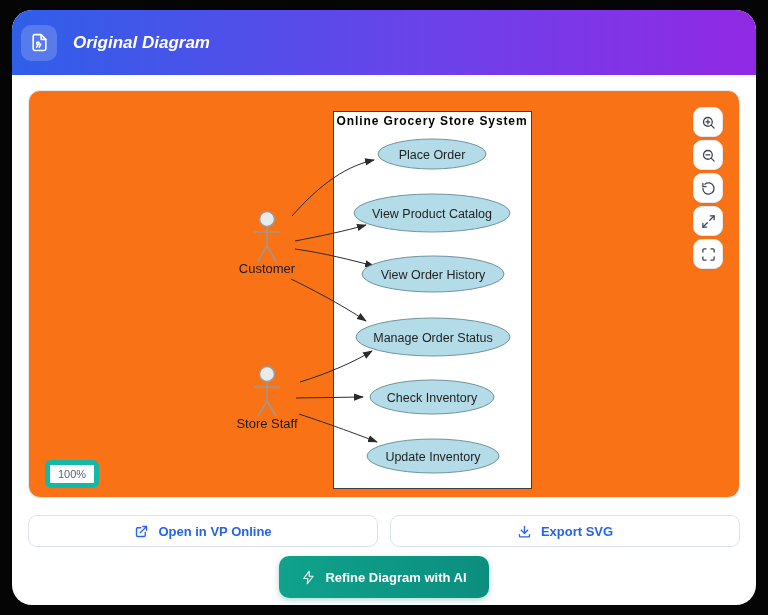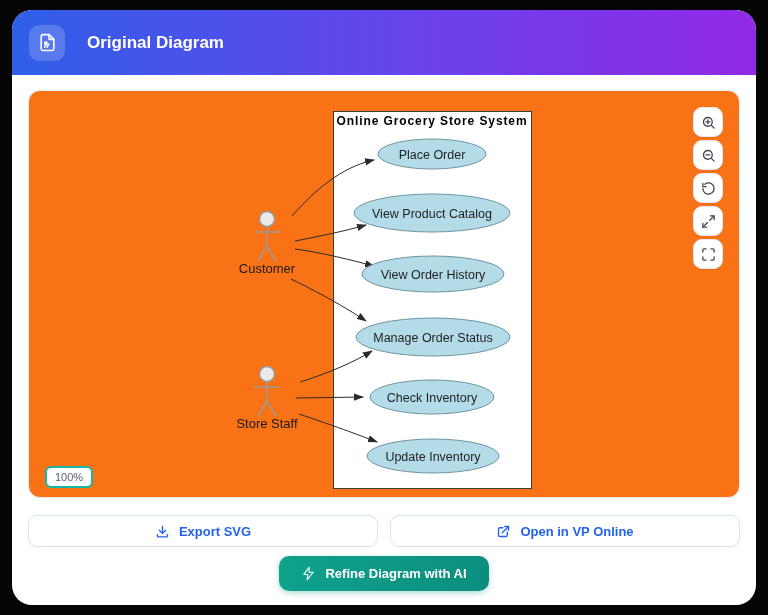--- a/index.html
+++ b/index.html
@@ -2,22 +2,23 @@
 <html><head>
 <meta charset="utf-8">
 <style>
   * { margin:0; padding:0; box-sizing:border-box; }
   html,body { width:768px; height:615px; background:#050505; font-family:"Liberation Sans", sans-serif; overflow:hidden; }
   .card {
     position:absolute; left:12px; top:10px; width:744px; height:595px;
     background:#ffffff; border-radius:20px; overflow:hidden;
   }
   .card-header {
-    height:65px; padding:0 17px; display:flex; align-items:center; gap:22px;
+    height:65px; padding:0 9px; display:flex; align-items:center; gap:16px;
     background:linear-gradient(90deg,#2f5fe8 0%, #6a43ea 55%, #9129e4 100%);
+    font-style:italic;
   }
   .header-icon-box {
     width:36px; height:36px; border-radius:10px; background:rgba(255,255,255,0.18);
     display:flex; align-items:center; justify-content:center; flex:0 0 auto;
   }
   .header-text .title { color:#ffffff; font-size:17px; font-weight:bold; line-height:1.25; }
   .header-text .subtitle { color:rgba(255,255,255,0.88); font-size:12.5px; margin-top:2px; }
   .card-body { padding:15px 16px 0 16px; }
   .diagram-panel {
     position:relative; width:712px; height:408px;
@@ -25,32 +26,32 @@
   }
   .diagram-svg { position:absolute; left:0; top:0; width:712px; height:408px; cursor:grab; }
   .zoom-controls { position:absolute; top:16px; right:16px; display:flex; flex-direction:column; gap:3px; }
   .ctl-btn {
     width:30px; height:30px; border-radius:9px; background:#ffffff; border:1px solid #e3e7ef;
     display:flex; align-items:center; justify-content:center; color:#3f4756; cursor:pointer;
     box-shadow:0 1px 2px rgba(20,30,60,0.05); padding:0;
   }
   .ctl-btn svg { display:block; }
   .zoom-badge {
-    position:absolute; left:16px; bottom:9px; background:#ffffff; border:2px solid #14b8a6;
+    position:absolute; left:16px; bottom:9px; background:#ffffff; border:5px solid #14b8a6;
     border-radius:6px; padding:3px 8px; font-size:11px; color:#5a6270;
   }
   .footer-row { display:flex; gap:12px; margin-top:17px; }
   .outline-btn {
     flex:1; height:32px; background:#ffffff; border:1px solid #dbe2f1; border-radius:9px;
     display:flex; align-items:center; justify-content:center; gap:9px;
     color:#2563eb; font-size:13px; font-weight:bold; cursor:pointer; font-family:"Liberation Sans", sans-serif;
   }
   .refine-row { display:flex; justify-content:center; margin-top:9px; }
   .refine-btn {
-    height:35px; padding:0 22px; border:none; border-radius:10px;
+    height:42px; padding:0 22px; border:none; border-radius:10px;
     background:linear-gradient(90deg,#0fa28c,#0c8e7e);
     color:#ffffff; font-size:13px; font-weight:bold; display:flex; align-items:center; gap:9px;
     cursor:pointer; box-shadow:0 2px 6px rgba(13,150,133,0.35); font-family:"Liberation Sans", sans-serif;
   }
 </style>
 </head>
 <body>
 
 <div class="card">
 
@@ -166,36 +167,36 @@
         </button>
       </div>
 
       <div class="zoom-badge">100%</div>
     </div>
 
     <div class="footer-row">
       <button class="outline-btn">
         <span style="display:flex">
             <svg width="15" height="15" viewBox="0 0 24 24" fill="none" stroke="currentColor" stroke-width="2.2" stroke-linecap="round" stroke-linejoin="round">
+              <path d="M18 13v5a2 2 0 0 1-2 2H6a2 2 0 0 1-2-2V8a2 2 0 0 1 2-2h5"></path>
+              <polyline points="14 4 20 4 20 10"></polyline>
+              <line x1="10" y1="14" x2="20" y2="4"></line>
+            </svg>
+          </span>
+        <span>Open in VP Online</span>
+      </button>
+      <button class="outline-btn">
+        <span style="display:flex">
+            <svg width="15" height="15" viewBox="0 0 24 24" fill="none" stroke="currentColor" stroke-width="2.2" stroke-linecap="round" stroke-linejoin="round">
               <path d="M12 4v11"></path>
               <polyline points="7 10 12 15 17 10"></polyline>
               <path d="M4 17v2a1.5 1.5 0 0 0 1.5 1.5h13A1.5 1.5 0 0 0 20 19v-2"></path>
             </svg>
           </span>
         <span>Export SVG</span>
-      </button>
-      <button class="outline-btn">
-        <span style="display:flex">
-            <svg width="15" height="15" viewBox="0 0 24 24" fill="none" stroke="currentColor" stroke-width="2.2" stroke-linecap="round" stroke-linejoin="round">
-              <path d="M18 13v5a2 2 0 0 1-2 2H6a2 2 0 0 1-2-2V8a2 2 0 0 1 2-2h5"></path>
-              <polyline points="14 4 20 4 20 10"></polyline>
-              <line x1="10" y1="14" x2="20" y2="4"></line>
-            </svg>
-          </span>
-        <span>Open in VP Online</span>
       </button>
     </div>
 
     <div class="refine-row">
       <button class="refine-btn">
         <span style="display:flex">
             <svg width="15" height="15" viewBox="0 0 24 24" fill="none" stroke="#ffffff" stroke-width="1.8" stroke-linecap="round" stroke-linejoin="round">
               <polygon points="13 2 4.5 13.5 11 13.5 10 22 19.5 10 13 10 13 2"></polygon>
             </svg>
           </span>

